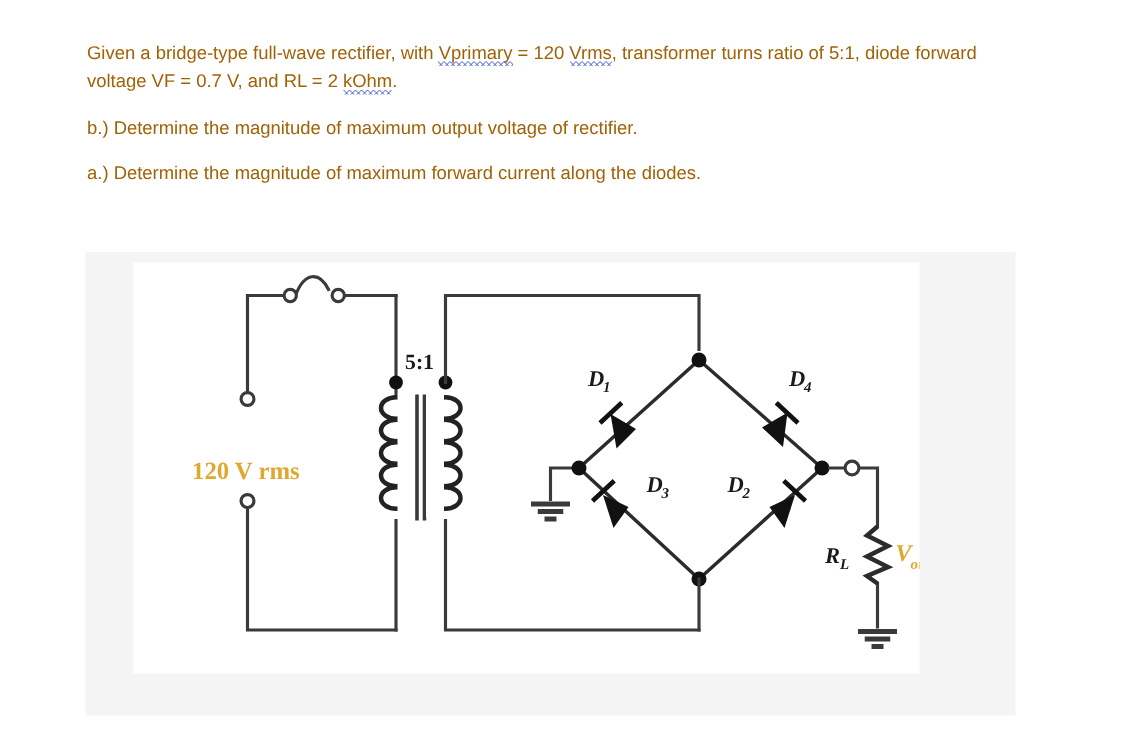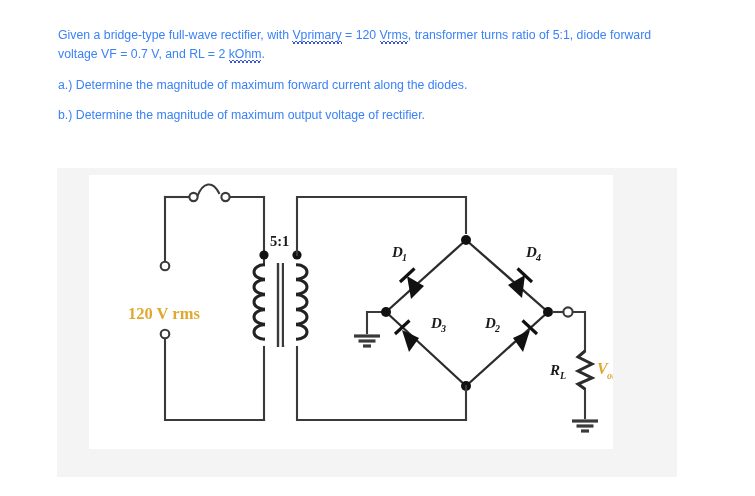--- a/index.html
+++ b/index.html
@@ -19,21 +19,21 @@
   
   .question-block {
     position: absolute;
     left: 58px;
     top: 26px;
     width: 620px;
   }
   .q-para {
     font-size: 12.3px;
     line-height: 18.5px;
-    color: #3b82f6;
+    color: #a16207;
     margin: 0 0 11px 0;
   }
   .q-para.intro { margin-bottom: 13px; }
   .q-para:last-child { margin-bottom: 0; }
 
   
   .sp {
     position: relative;
     white-space: nowrap;
   }
@@ -100,22 +100,22 @@
     font-weight: 700;
     fill: #e0a82e;
   }
   .sub { font-size: 10px; }
 </style>
 </head>
 <body>
 
 <div class="question-block">
   <p class="q-para intro">Given a bridge-type full-wave rectifier, with <span class="sp">Vprimary</span> = 120 <span class="sp">Vrms</span>, transformer turns ratio of 5:1, diode forward voltage VF = 0.7 V, and RL = 2 <span class="sp">kOhm</span>.</p>
+  <p class="q-para">b.) Determine the magnitude of maximum output voltage of rectifier.</p>
   <p class="q-para">a.) Determine the magnitude of maximum forward current along the diodes.</p>
-  <p class="q-para">b.) Determine the magnitude of maximum output voltage of rectifier.</p>
 </div>
 
 <div id="figure-panel">
   <div id="figure-canvas">
     <svg id="circuit-svg" width="524" height="274" viewBox="0 0 524 274">
 
       <defs>
         <g id="gnd-sym">
           <line x1="-13" y1="0" x2="13" y2="0" stroke="#3a3a3a" stroke-width="3.2"></line>
           <line x1="-8.5" y1="5" x2="8.5" y2="5" stroke="#3a3a3a" stroke-width="3.2"></line>

